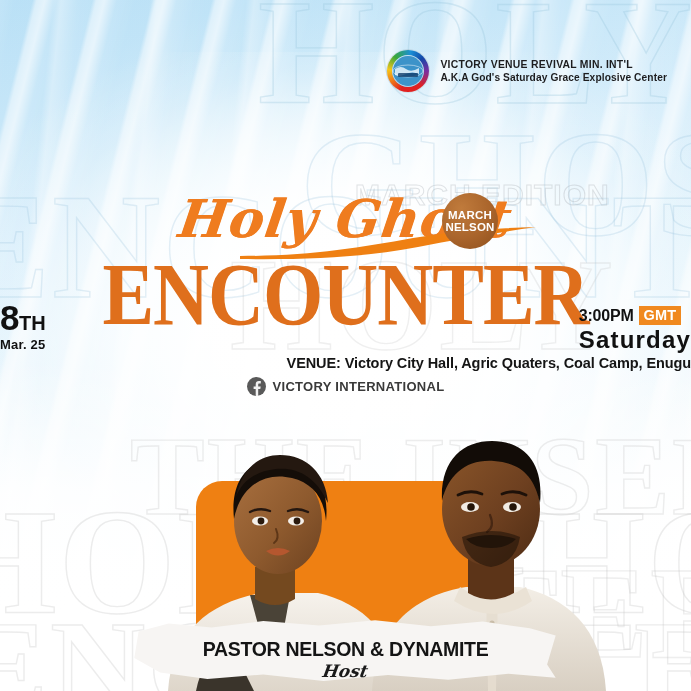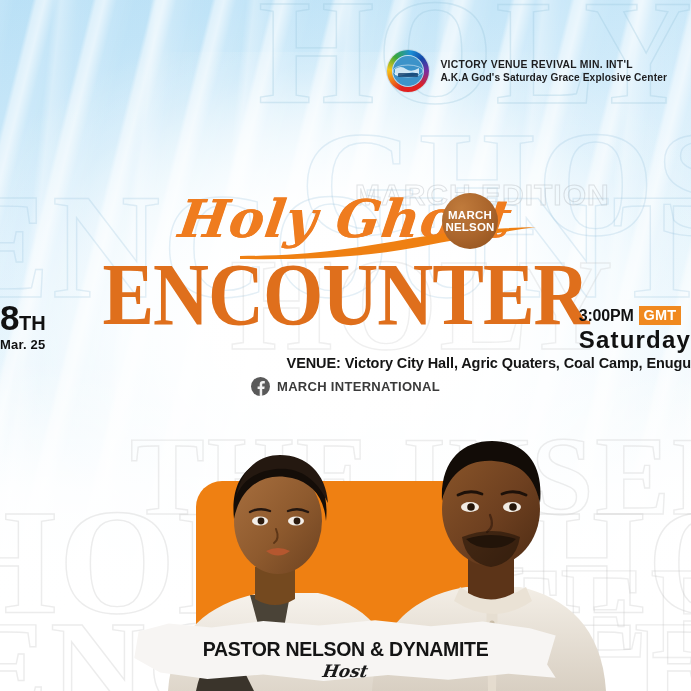--- a/index.html
+++ b/index.html
@@ -443,21 +443,21 @@
   </div>
 
   <div class="venue">VENUE: Victory City Hall, Agric Quaters, Coal Camp, Enugu</div>
 
   <div class="social">
     <span class="fb-icon">
       <svg width="19" height="19" viewBox="0 0 19 19" aria-hidden="true">
         <path d="M11.2 19v-7h2.1l.4-2.6h-2.5V7.7c0-.75.2-1.26 1.3-1.26h1.3V4.1a18 18 0 0 0-1.9-.1c-1.9 0-3.2 1.15-3.2 3.27V9.4H6.6V12h2.1v7z" fill="#f1f1f1"></path>
       </svg>
     </span>
-    <span class="social-label">MARCH INTERNATIONAL</span>
+    <span class="social-label">VICTORY INTERNATIONAL</span>
   </div>
 
   <div class="photo-zone">
     <div class="orange-panel"></div>
 
     <div class="couple">
       <svg viewBox="0 0 691 320" aria-hidden="true">
         <defs>
           <linearGradient id="skinW" x1="0" y1="0" x2="1" y2="1">
             <stop offset="0%" stop-color="#a9703f"></stop>

